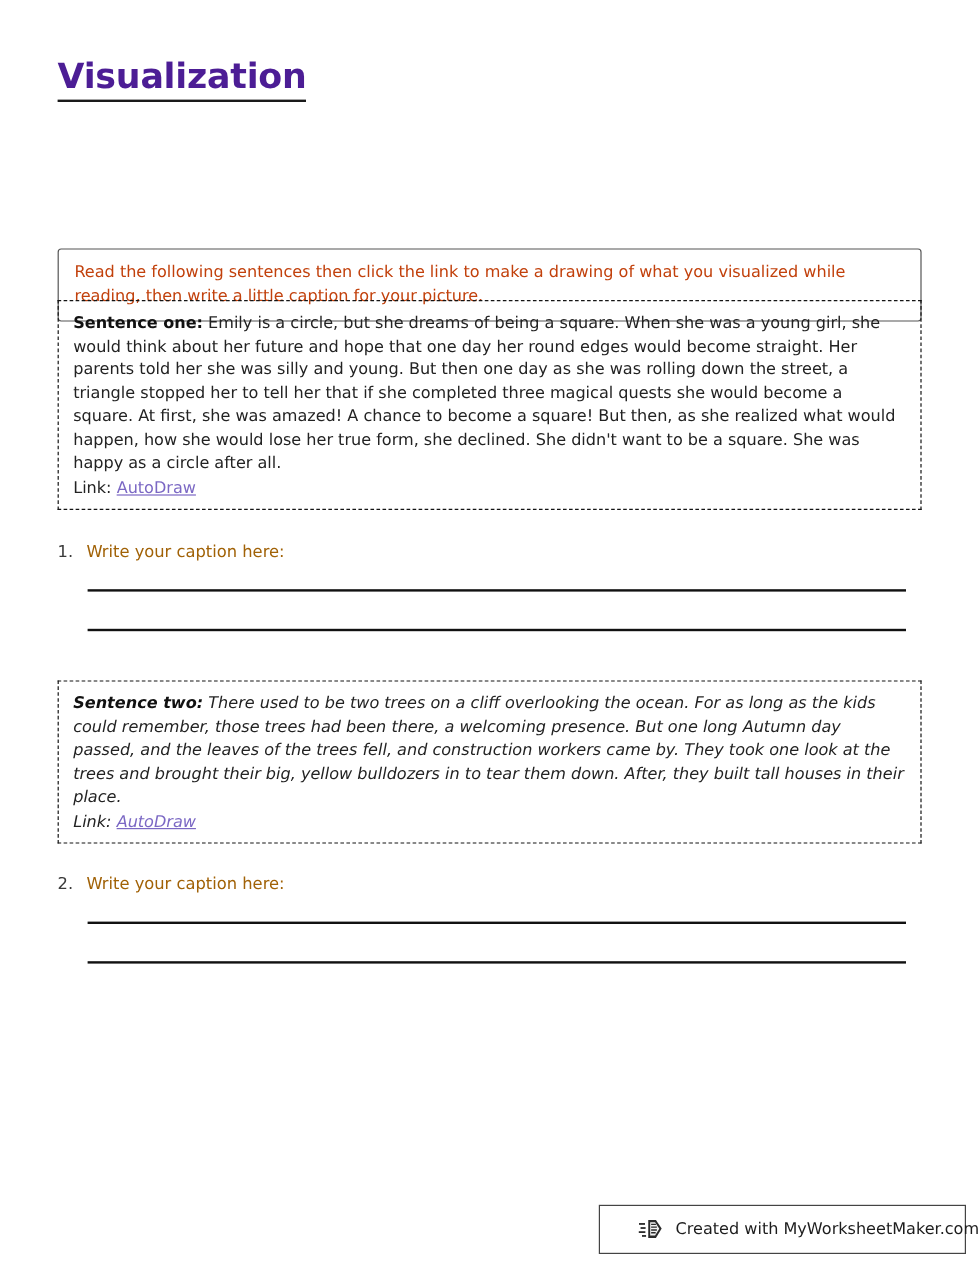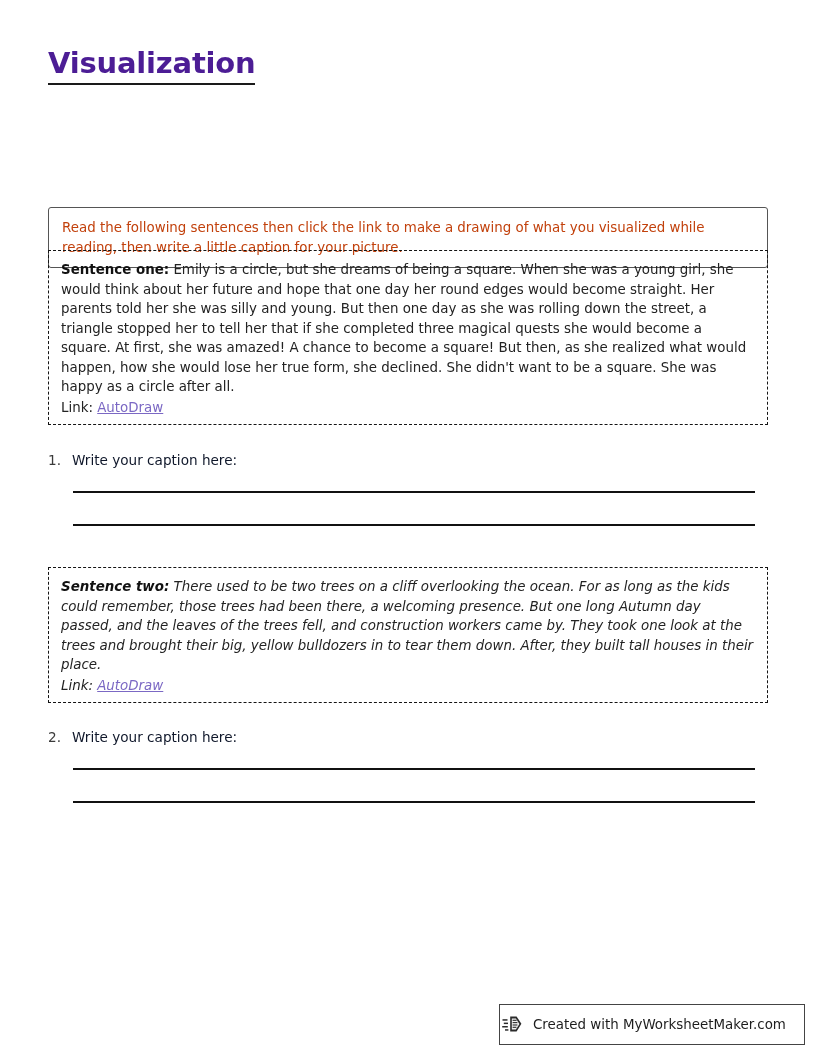--- a/index.html
+++ b/index.html
@@ -128,21 +128,21 @@
     display: flex;
     align-items: baseline;
     font-size: 13.6px;
     color: #3a3a3a;
   }
   .caption-num {
     width: 24px;
     flex: 0 0 24px;
     color: #3a3a3a;
   }
-  .caption-text { color: #0f172a; }
+  .caption-text { color: #a16207; }
 
   .write-lines {
     margin-top: 23px;
     margin-left: 25px;
     width: 682px;
   }
   .write-line {
     height: 0;
     border-bottom: 2.6px solid #111111;
   }
@@ -153,21 +153,21 @@
     position: absolute;
     left: 499px;
     top: 1004px;
     width: 306px;
     height: 41px;
     box-sizing: border-box;
     border: 1.2px solid #444444;
     background: #ffffff;
     display: flex;
     align-items: center;
-    padding-left: 2px;
+    padding-left: 32px;
   }
   .footer-icon {
     width: 22px;
     height: 22px;
     flex: 0 0 22px;
     margin-right: 9px;
     display: block;
   }
   .footer-text {
     font-size: 13.4px;

